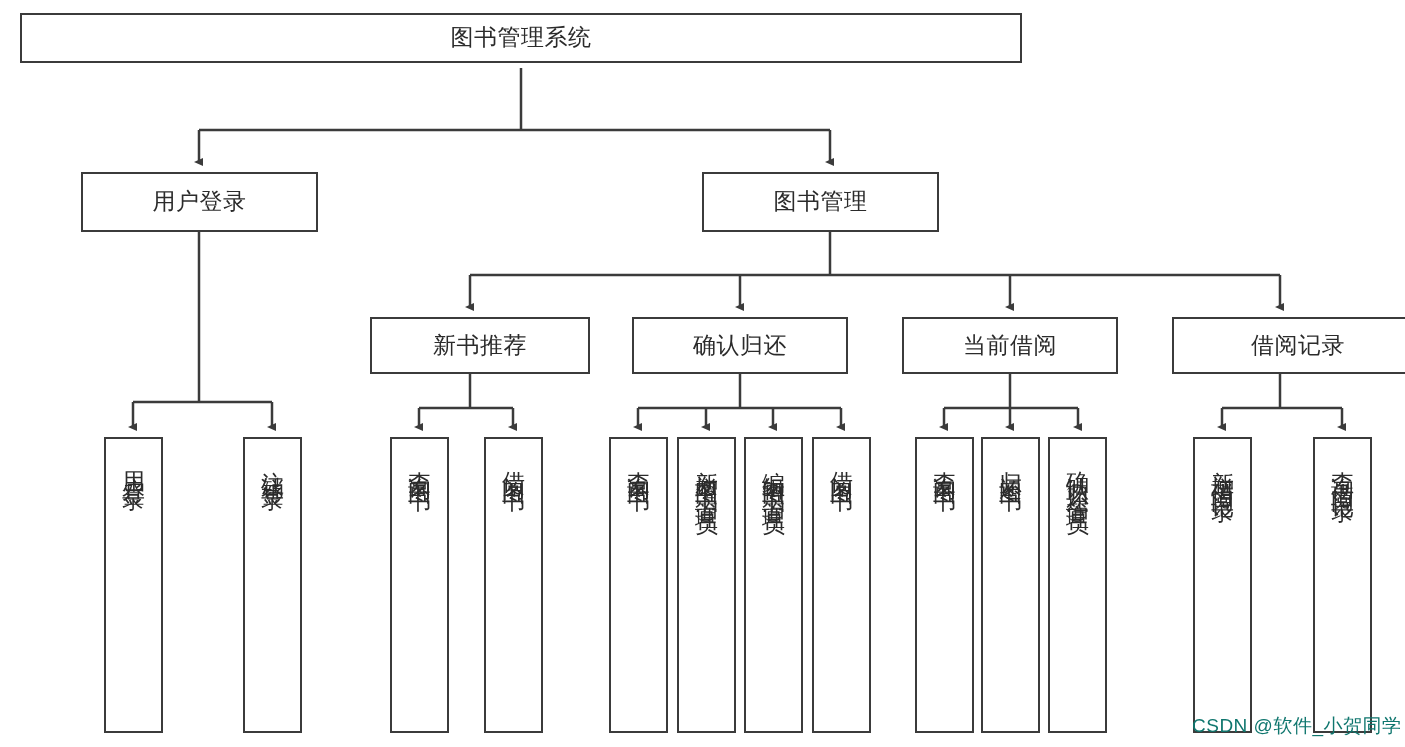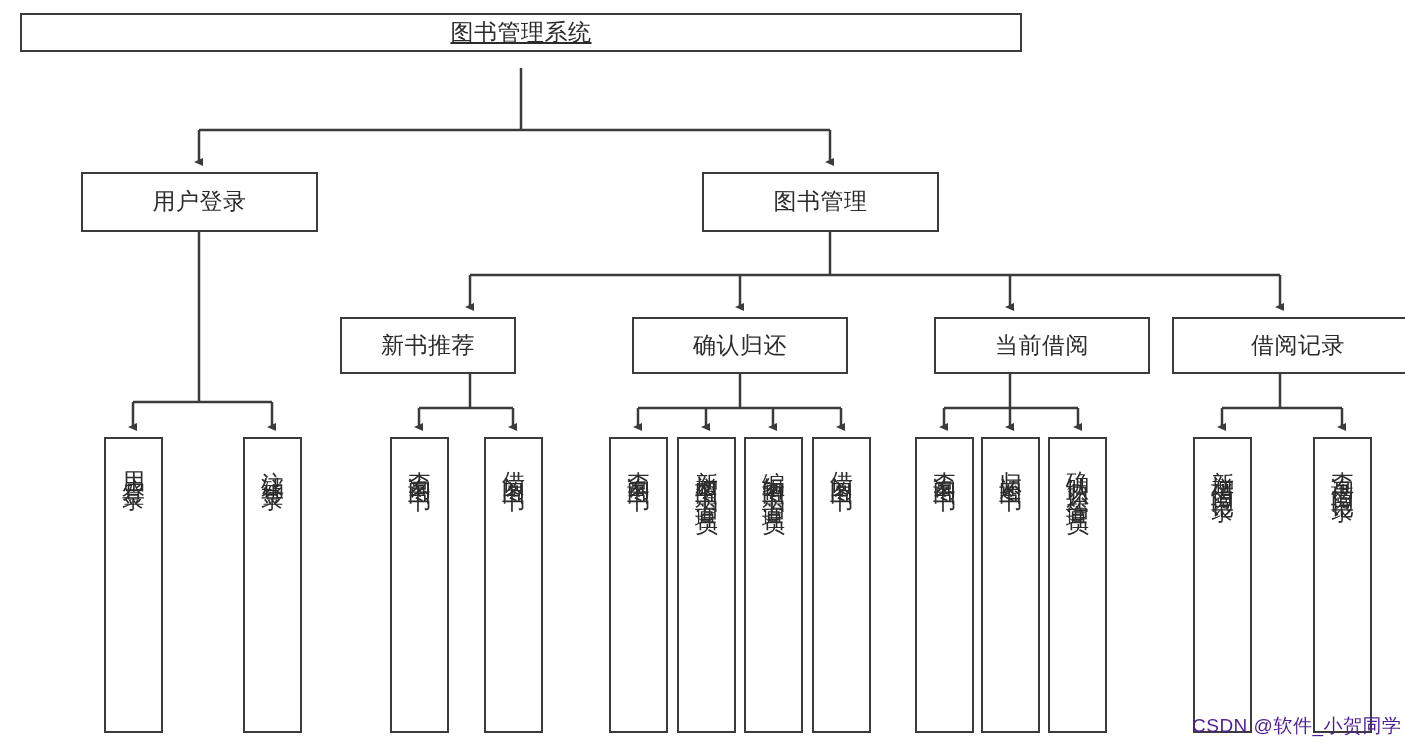--- a/index.html
+++ b/index.html
@@ -59,21 +59,21 @@
     writing-mode: vertical-rl;
     text-orientation: upright;
     font-size: 23px;
     line-height: 1.0;
     letter-spacing: 6px;
     white-space: nowrap;
   }
   .watermark {
     position: absolute;
     font-size: 19px;
-    color: #4c1d95;
+    color: #0f766e;
     white-space: nowrap;
     letter-spacing: 0.5px;
   }
 </style>
 </head>
 <body>
 
 <div id="canvas">
 
   <svg class="connectors" viewBox="0 0 1405 747">
@@ -119,38 +119,38 @@
       <path d="M1010,408 L1010,427" marker-end="url(#arrow)"></path>
       <path d="M1078,408 L1078,427" marker-end="url(#arrow)"></path>
 
       <path d="M1280,374 L1280,408"></path>
       <path d="M1222,408 L1342,408"></path>
       <path d="M1222,408 L1222,427" marker-end="url(#arrow)"></path>
       <path d="M1342,408 L1342,427" marker-end="url(#arrow)"></path>
     </g>
   </svg>
 
-  <div class="node horiz root" style="left:20px; top:13px; width:1002px; height:39px;text-decoration:underline;">
+  <div class="node horiz root" style="left:20px; top:13px; width:1002px; height:50px;">
     <span class="label">图书管理系统</span>
   </div>
 
   <div class="node horiz" style="left:81px; top:172px; width:237px; height:60px;">
     <span class="label">用户登录</span>
   </div>
   <div class="node horiz" style="left:702px; top:172px; width:237px; height:60px;">
     <span class="label">图书管理</span>
   </div>
 
-  <div class="node horiz" style="left:340px; top:317px; width:176px; height:57px;">
+  <div class="node horiz" style="left:370px; top:317px; width:220px; height:57px;">
     <span class="label">新书推荐</span>
   </div>
   <div class="node horiz" style="left:632px; top:317px; width:216px; height:57px;">
     <span class="label">确认归还</span>
   </div>
-  <div class="node horiz" style="left:902px; top:317px; width:216px; height:57px;margin-left:32px;">
+  <div class="node horiz" style="left:902px; top:317px; width:216px; height:57px;">
     <span class="label">当前借阅</span>
   </div>
   <div class="node horiz" style="left:1172px; top:317px; width:252px; height:57px;">
     <span class="label">借阅记录</span>
   </div>
 
   <div class="node vert" style="left:104px; top:437px; width:59px; height:296px;">
     <span class="label">用户登录</span>
   </div>
   <div class="node vert" style="left:243px; top:437px; width:59px; height:296px;">

